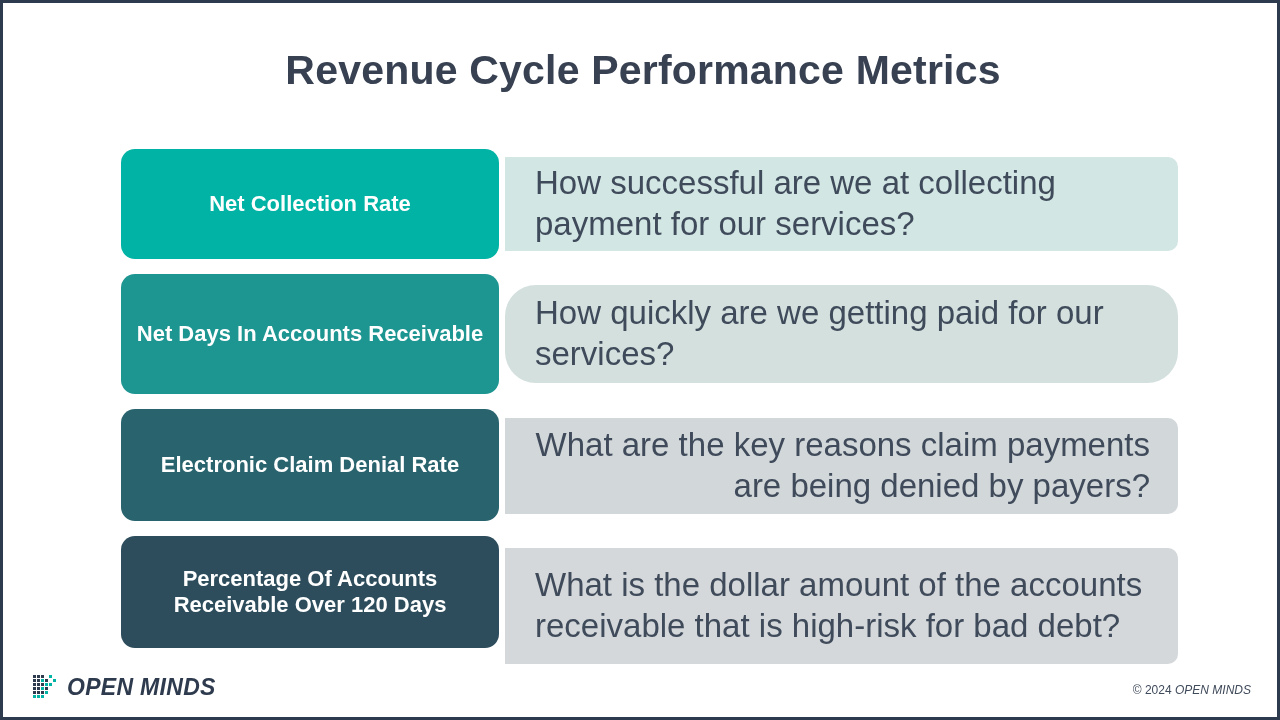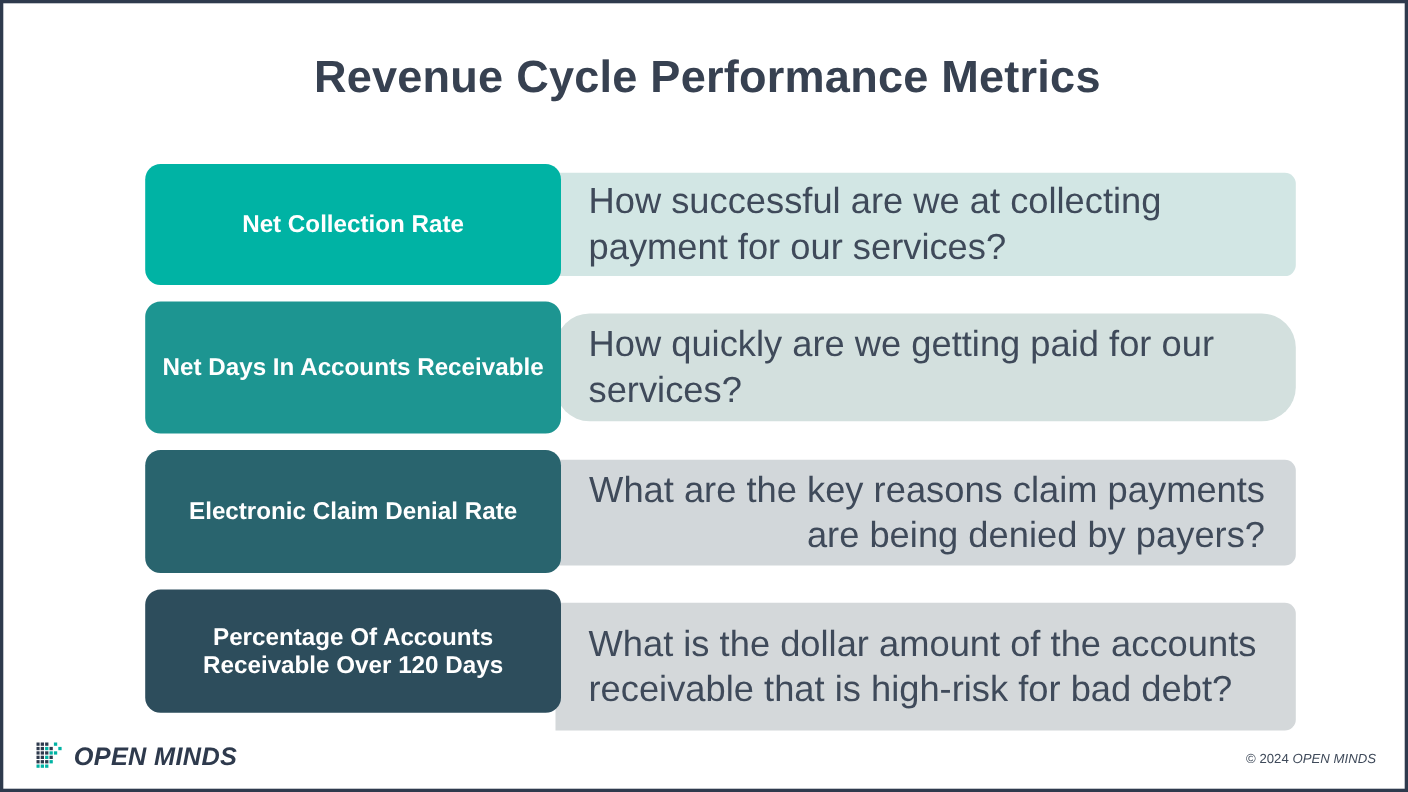--- a/index.html
+++ b/index.html
@@ -43,21 +43,21 @@
   }
 
   .metric-row {
     position: relative;
     height: 110px;
     margin-bottom: 15px;
   }
 
   .metric-label {
     position: absolute;
-    left: 16px;
+    left: 5px;
     top: 0;
     width: 378px;
     height: 110px;
     border-radius: 14px;
     display: flex;
     align-items: center;
     justify-content: center;
     text-align: center;
     color: #ffffff;
     font-size: 22px;

